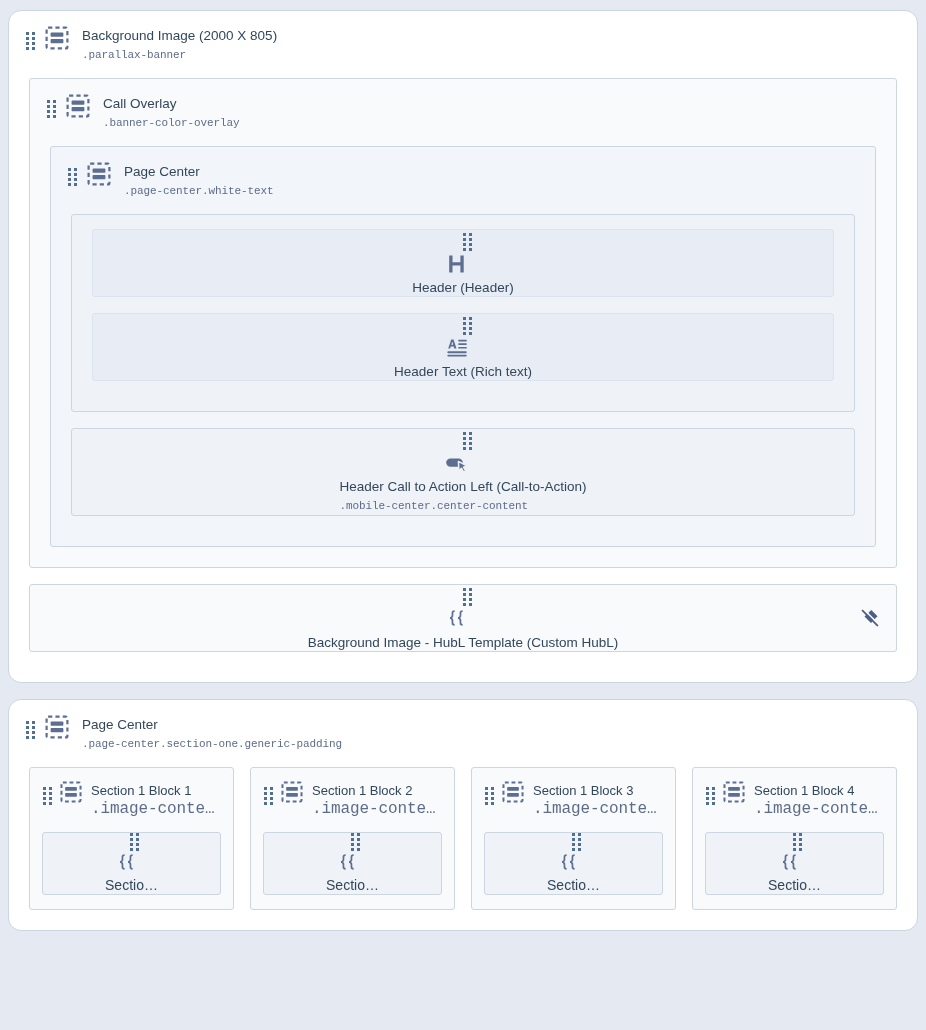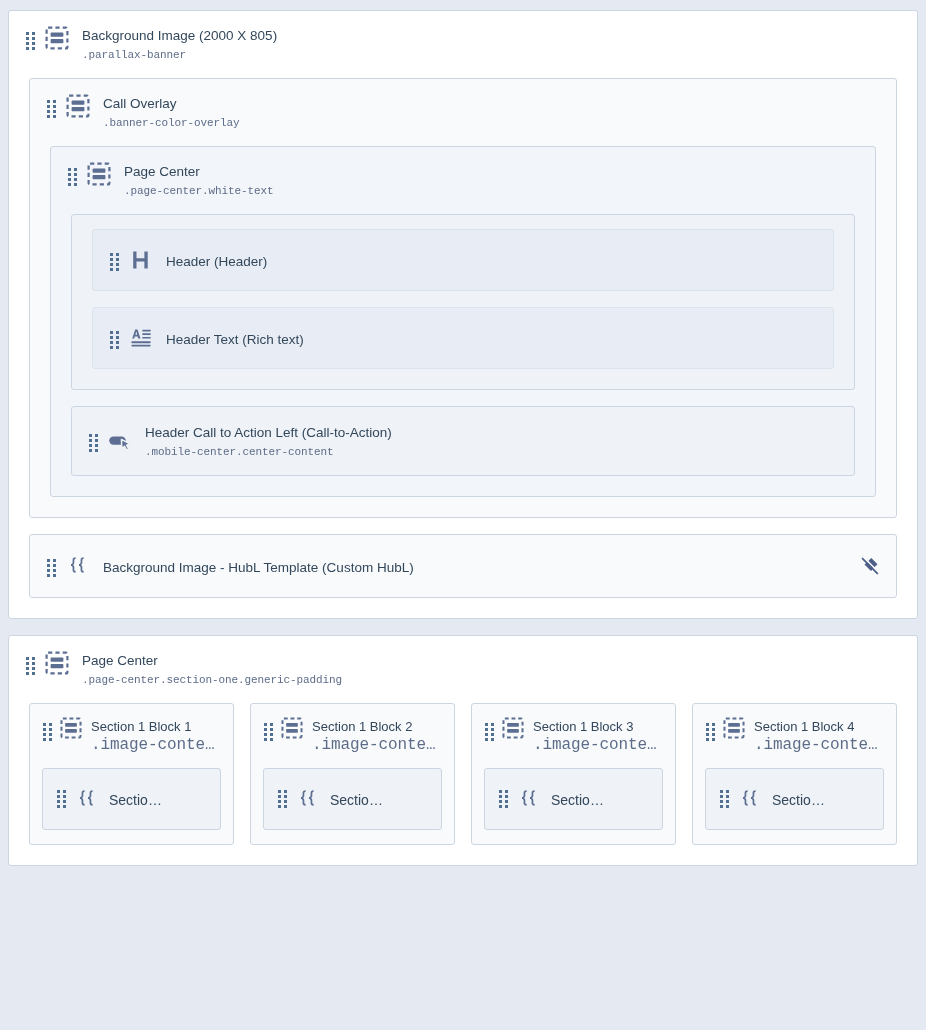--- a/index.html
+++ b/index.html
@@ -30,21 +30,21 @@
   .d2 { background: #f2f5f9;  border-color: #cbd6e2; }
   .d3 { background: #eff2f7;  border-color: #cbd6e2; }
   .d4 { background: #e8edf5;  border-color: #dbe3ee; }
 
   
   .row-head {
     display: flex;
     align-items: flex-start;
     padding: 14px 0 0 0;
   }
-  .row-head.single { align-items: center; }
+  .row-head.single { align-items: center; flex-direction: column; }
 
   .handle {
     width: 9px;
     margin-left: 17px;
     margin-right: 9px;
     margin-top: 7px;
     display: grid;
     grid-template-columns: 3px 3px;
     grid-template-rows: repeat(4, 3px);
     gap: 2px 3px;
@@ -86,32 +86,32 @@
     color: #5d6c88;
     letter-spacing: -0.1px;
     white-space: nowrap;
     overflow: hidden;
     text-overflow: ellipsis;
   }
 
   
   #root-outer { margin: 0 8px; }
 
-  .section-card { margin-bottom: 16px; }
+  .section-card { margin-bottom: 16px; border-radius: 13px; }
 
   .inner-pad { padding: 0 20px 20px 20px; }
 
   .leaf {
     margin: 0 0 16px 0;
     padding: 0;
     min-height: 62px;
     display: flex;
     align-items: center;
   }
-  .leaf:last-child { margin-bottom: 0; }
+  .leaf:last-child { margin-bottom: 10px; }
 
   .leaf .row-head { padding-top: 0; width: 100%; }
 
   
   .row-action {
     position: absolute;
     right: 14px;
     top: 50%;
     transform: translateY(-50%);
     width: 24px;

